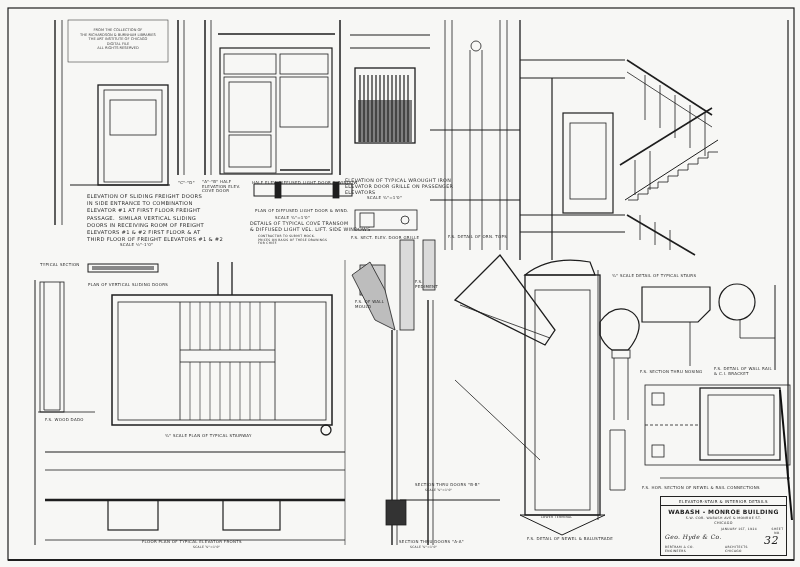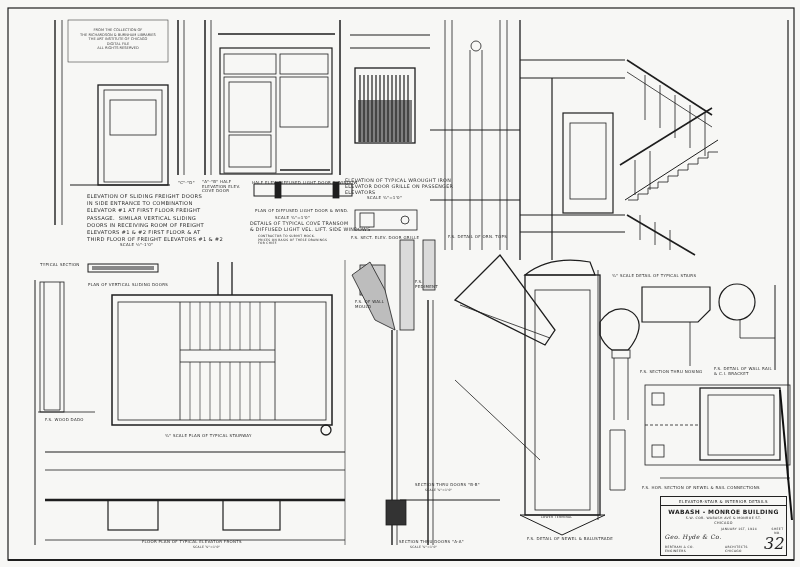--- a/index.html
+++ b/index.html
@@ -284,21 +284,21 @@
 &amp; C.I. Bracket</div>
 <div class="lbl xs" style="left:642px;top:486px;">F.S. Hor. Section of Newel &amp; Rail Connections</div>
 
 <div class="title-block">
   <div class="tb-row" style="top:2px;font-size:4px;border-bottom:0.5px solid #222;padding-bottom:1px;">Elevator-Stair &amp; Interior Details</div>
   <div class="tb-row" style="top:11px;font-size:6px;font-weight:bold;">Wabash - Monroe  Building</div>
   <div class="tb-row" style="top:19px;font-size:3.2px;">S.W. Cor. Wabash Ave &amp; Monroe St.</div>
   <div class="tb-row" style="top:24px;font-size:3.4px;">Chicago</div>
   <div class="tb-row" style="top:30px;left:60px;right:auto;font-size:3px;">January 1st, 1924</div>
   <div class="tb-row" style="top:30px;left:108px;right:auto;font-size:3px;">Sheet No.</div>
-  <div class="tb-row" style="top:37px;left:103px;right:auto;font-size:16px;font-family:'DejaVu Serif',serif;font-style:italic;">32</div>
+  <div class="tb-row" style="top:37px;left:103px;right:auto;font-size:11px;font-family:'DejaVu Serif',serif;font-style:italic;">32</div>
   <div class="tb-row" style="top:36px;left:4px;right:auto;font-size:6px;font-family:'DejaVu Serif',serif;font-style:italic;text-transform:none;">Geo. Hyde &amp; Co.</div>
   <div class="tb-row" style="top:48px;left:4px;right:auto;font-size:3px;white-space:pre;text-align:left;">Bertram &amp; Co.
 Engineers</div>
   <div class="tb-row" style="top:48px;left:64px;right:auto;font-size:3px;white-space:pre;text-align:left;">Architects
 Chicago</div>
 </div>
 
 </div>
 
 </body></html>

